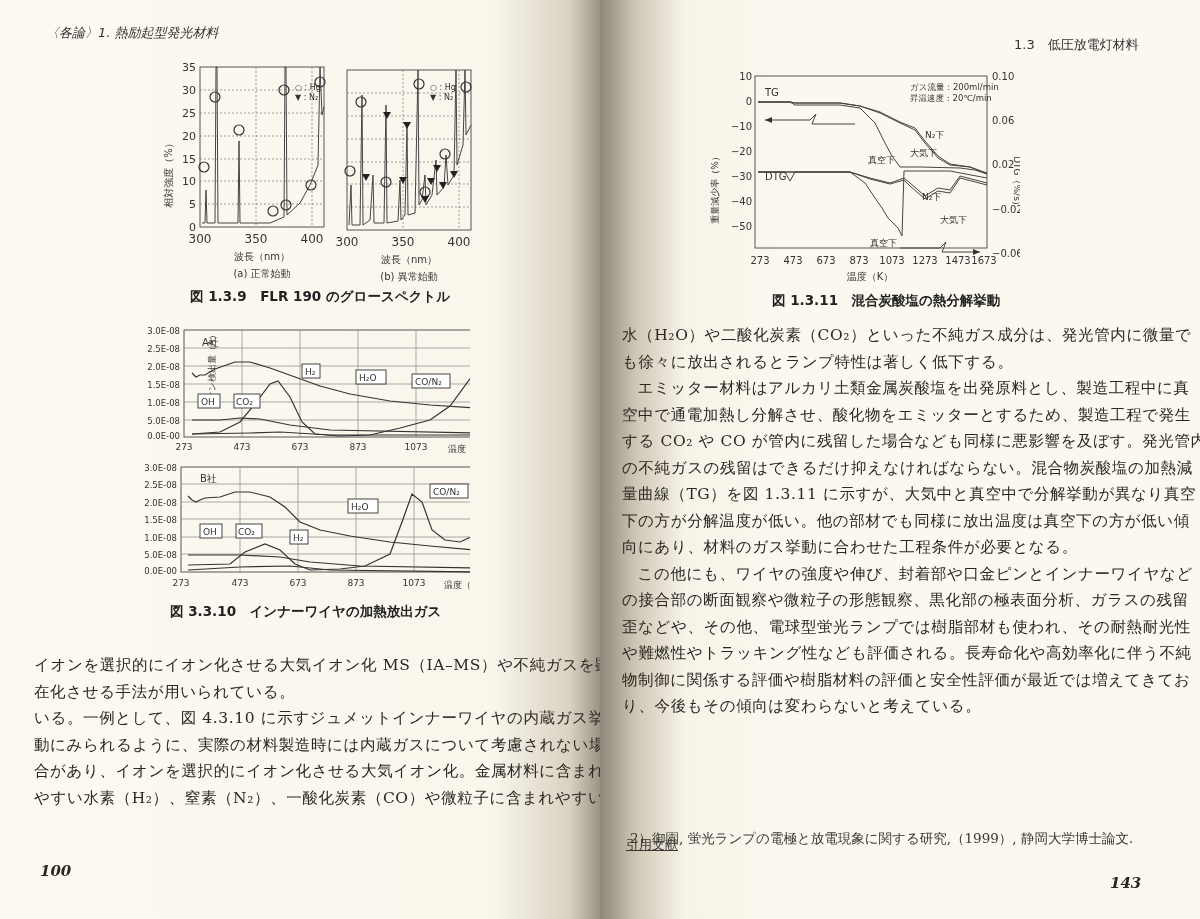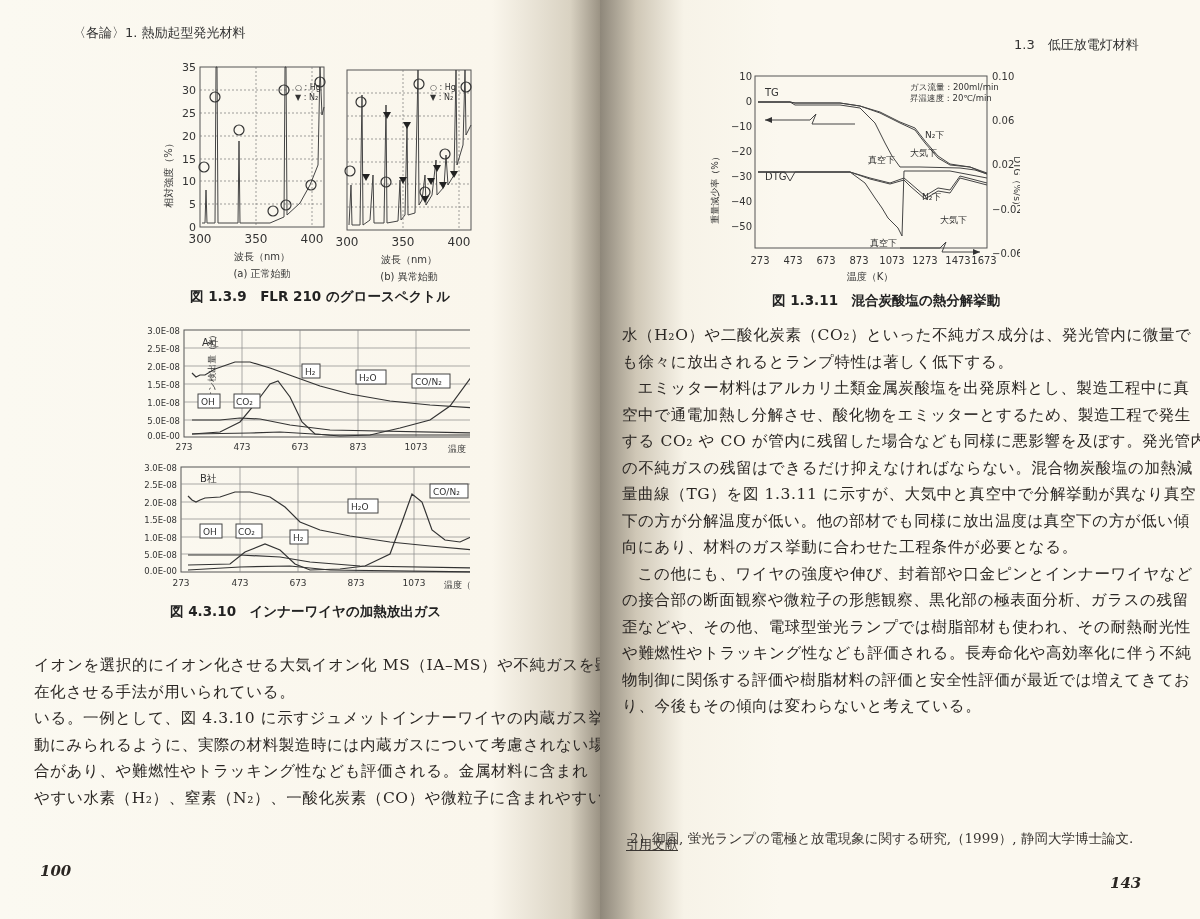--- a/index.html
+++ b/index.html
@@ -16,21 +16,21 @@
   .pgno { position:absolute; font-style:italic; font-weight:bold; font-size:15px; color:#2a2622; }
   .refs { position:absolute; font-size:13.5px; line-height:21px; color:#3a3632; }
   .refs p { margin:0; white-space:nowrap; }
   .refhead { position:absolute; font-size:13px; font-family:"DejaVu Sans","Liberation Sans",sans-serif; color:#3a3632; }
   svg text { font-family:"DejaVu Sans","Liberation Sans",sans-serif; fill:#333; }
 </style>
 </head>
 <body>
 
 <div class="page page-left">
-  <div class="running-head" style="left:73px;top:24px;">〈各論〉1. 熱励起型発光材料</div>
+  <div class="running-head" style="left:46px;top:24px;font-style:italic;">〈各論〉1. 熱励起型発光材料</div>
 
   <svg style="position:absolute;left:160px;top:55px;" width="320" height="230" viewBox="0 0 320 230">
     <text x="12" y="118" font-size="10" transform="rotate(-90 12 118)" text-anchor="middle">相対強度（%）</text>
 
     <g>
       <rect x="40" y="12" width="124" height="160" fill="none" stroke="#555" stroke-width="1"></rect>
       <g stroke="#777" stroke-dasharray="2,2" stroke-width="0.7">
         <line x1="40" y1="35" x2="164" y2="35"></line>
           <line x1="40" y1="58" x2="164" y2="58"></line>
         <line x1="40" y1="81" x2="164" y2="81"></line>
@@ -109,21 +109,21 @@
       <text x="270" y="45" font-size="8">▼ : N₂</text>
       <g font-size="12" text-anchor="middle">
           <text x="187" y="191">300</text>
           <text x="243" y="191">350</text>
           <text x="299" y="191">400</text>
         </g>
       <text x="249" y="208" font-size="10" text-anchor="middle">波長（nm）</text>
       <text x="249" y="225" font-size="10" text-anchor="middle">(b) 異常始動</text>
     </g>
   </svg>
-  <div class="cap" style="left:190px;top:288px;">図 1.3.9　FLR 210 のグロースペクトル</div>
+  <div class="cap" style="left:190px;top:288px;">図 1.3.9　FLR 190 のグロースペクトル</div>
 
   <svg style="position:absolute;left:130px;top:322px;" width="340" height="272" viewBox="0 0 340 272">
     <text x="8" y="125" font-size="9" transform="rotate(-90 8 48)" text-anchor="middle">イオン検出量（A）</text>
     <g>
       <rect x="54" y="8" width="291" height="107" fill="none" stroke="#555"></rect>
       <g stroke="#888" stroke-width="0.7">
         <line x1="54" y1="26" x2="345" y2="26"></line>
           <line x1="54" y1="44" x2="345" y2="44"></line>
         <line x1="54" y1="62" x2="345" y2="62"></line>
           <line x1="54" y1="80" x2="345" y2="80"></line>
@@ -214,28 +214,28 @@
       <g font-size="9" text-anchor="middle">
         <text x="51" y="264">273</text>
           <text x="110" y="264">473</text>
           <text x="168" y="264">673</text>
         <text x="226" y="264">873</text>
           <text x="284" y="264">1073</text>
       </g>
       <text x="314" y="266" font-size="9">温度（K）</text>
     </g>
   </svg>
-  <div class="cap" style="left:170px;top:603px;">図 4.3.10　インナーワイヤの加熱放出ガス</div>
+  <div class="cap" style="left:170px;top:603px;">図 3.3.10　インナーワイヤの加熱放出ガス</div>
 
   <div class="body-text" style="left:34px;top:652px;">
     <p>イオンを選択的にイオン化させる大気イオン化 MS（IA–MS）や不純ガスを顕</p>
     <p>在化させる手法が用いられている。</p>
     <p>いる。一例として、図 4.3.10 に示すジュメットインナーワイヤの内蔵ガス挙</p>
     <p>動にみられるように、実際の材料製造時には内蔵ガスについて考慮されない場</p>
-    <p>合があり、や難燃性やトラッキング性なども評価される。金属材料に含まれ</p>
+    <p>合があり、イオンを選択的にイオン化させる大気イオン化。金属材料に含まれ</p>
     <p>やすい水素（H₂）、窒素（N₂）、一酸化炭素（CO）や微粒子に含まれやすい水</p>
   </div>
   <div class="pgno" style="left:40px;top:862px;">100</div>
 </div>
 
 <div class="page page-right">
   <div class="running-head" style="left:414px;top:36px;">1.3　低圧放電灯材料</div>
 
   <svg style="position:absolute;left:110px;top:68px;" width="310" height="215" viewBox="0 0 310 215">
     <text x="8" y="120" font-size="9" transform="rotate(-90 8 120)" text-anchor="middle">重量減少率（%）</text>

